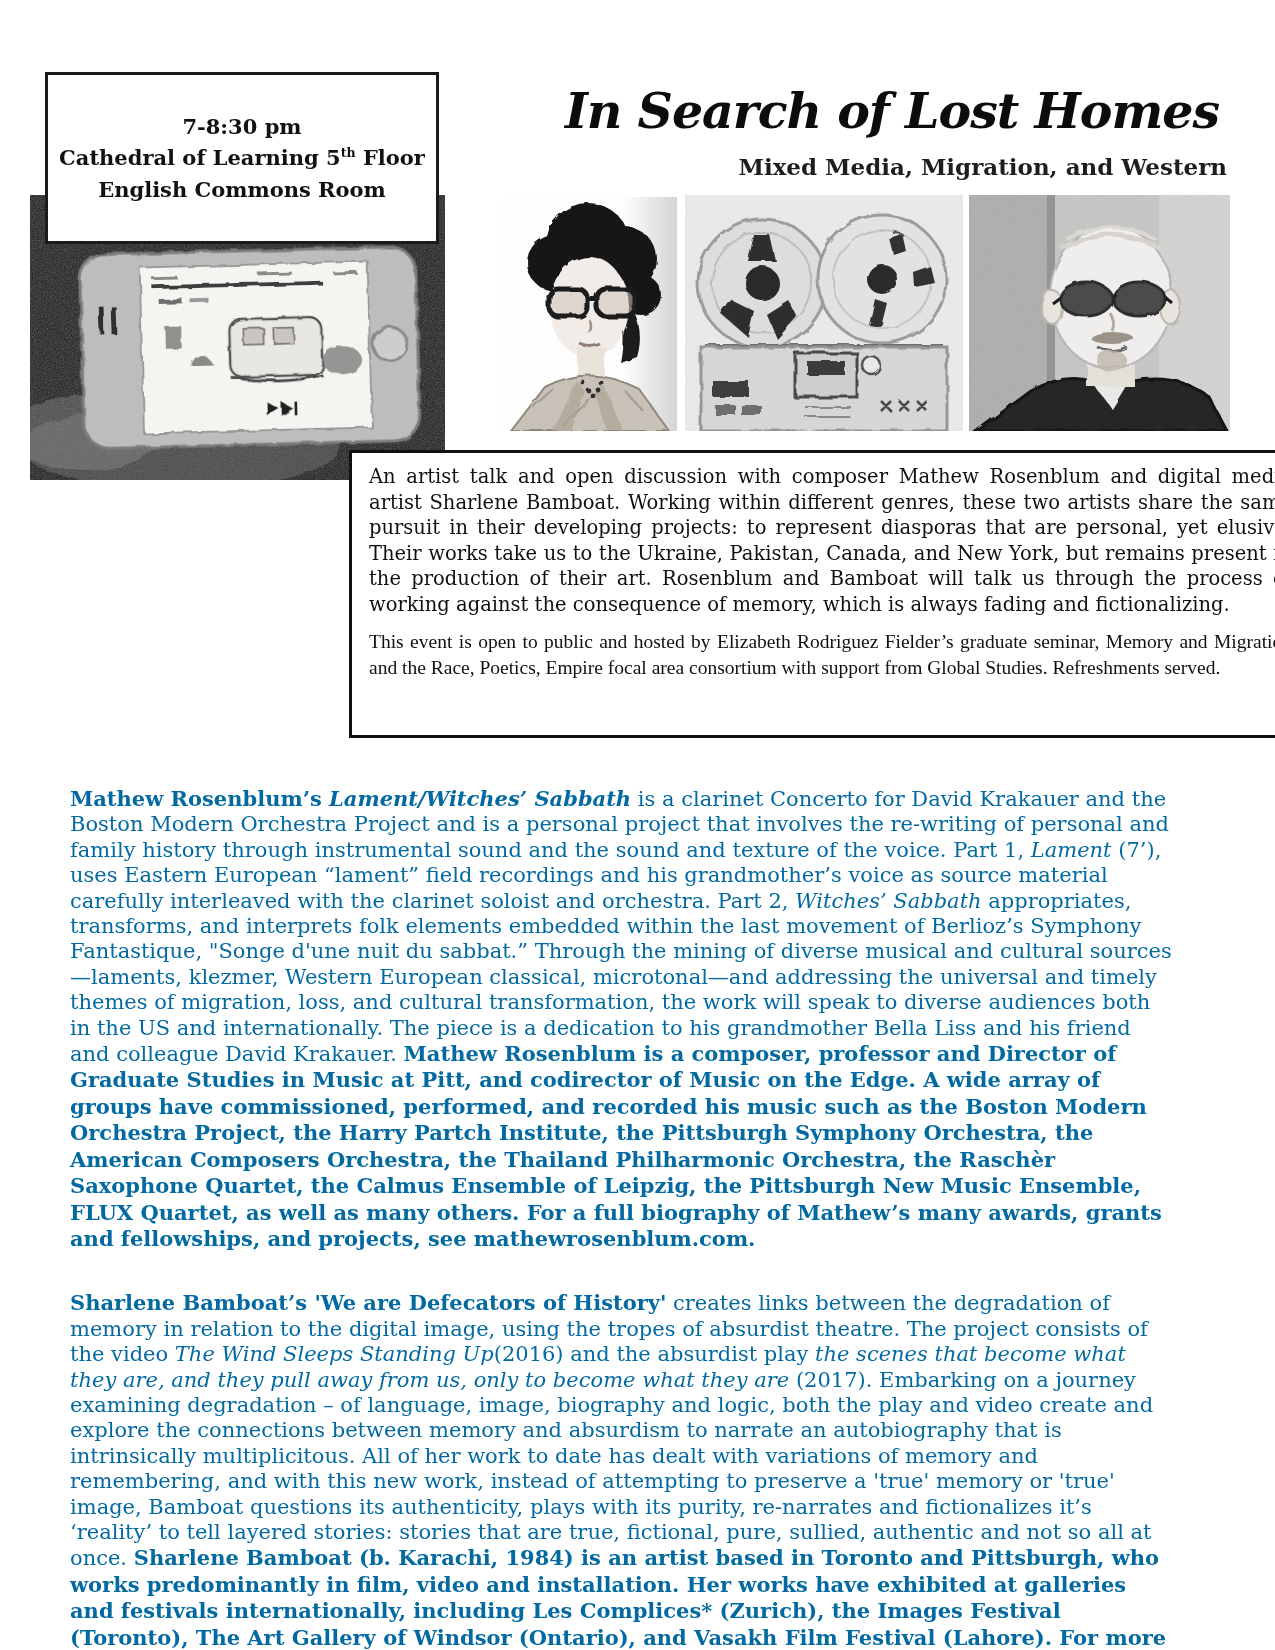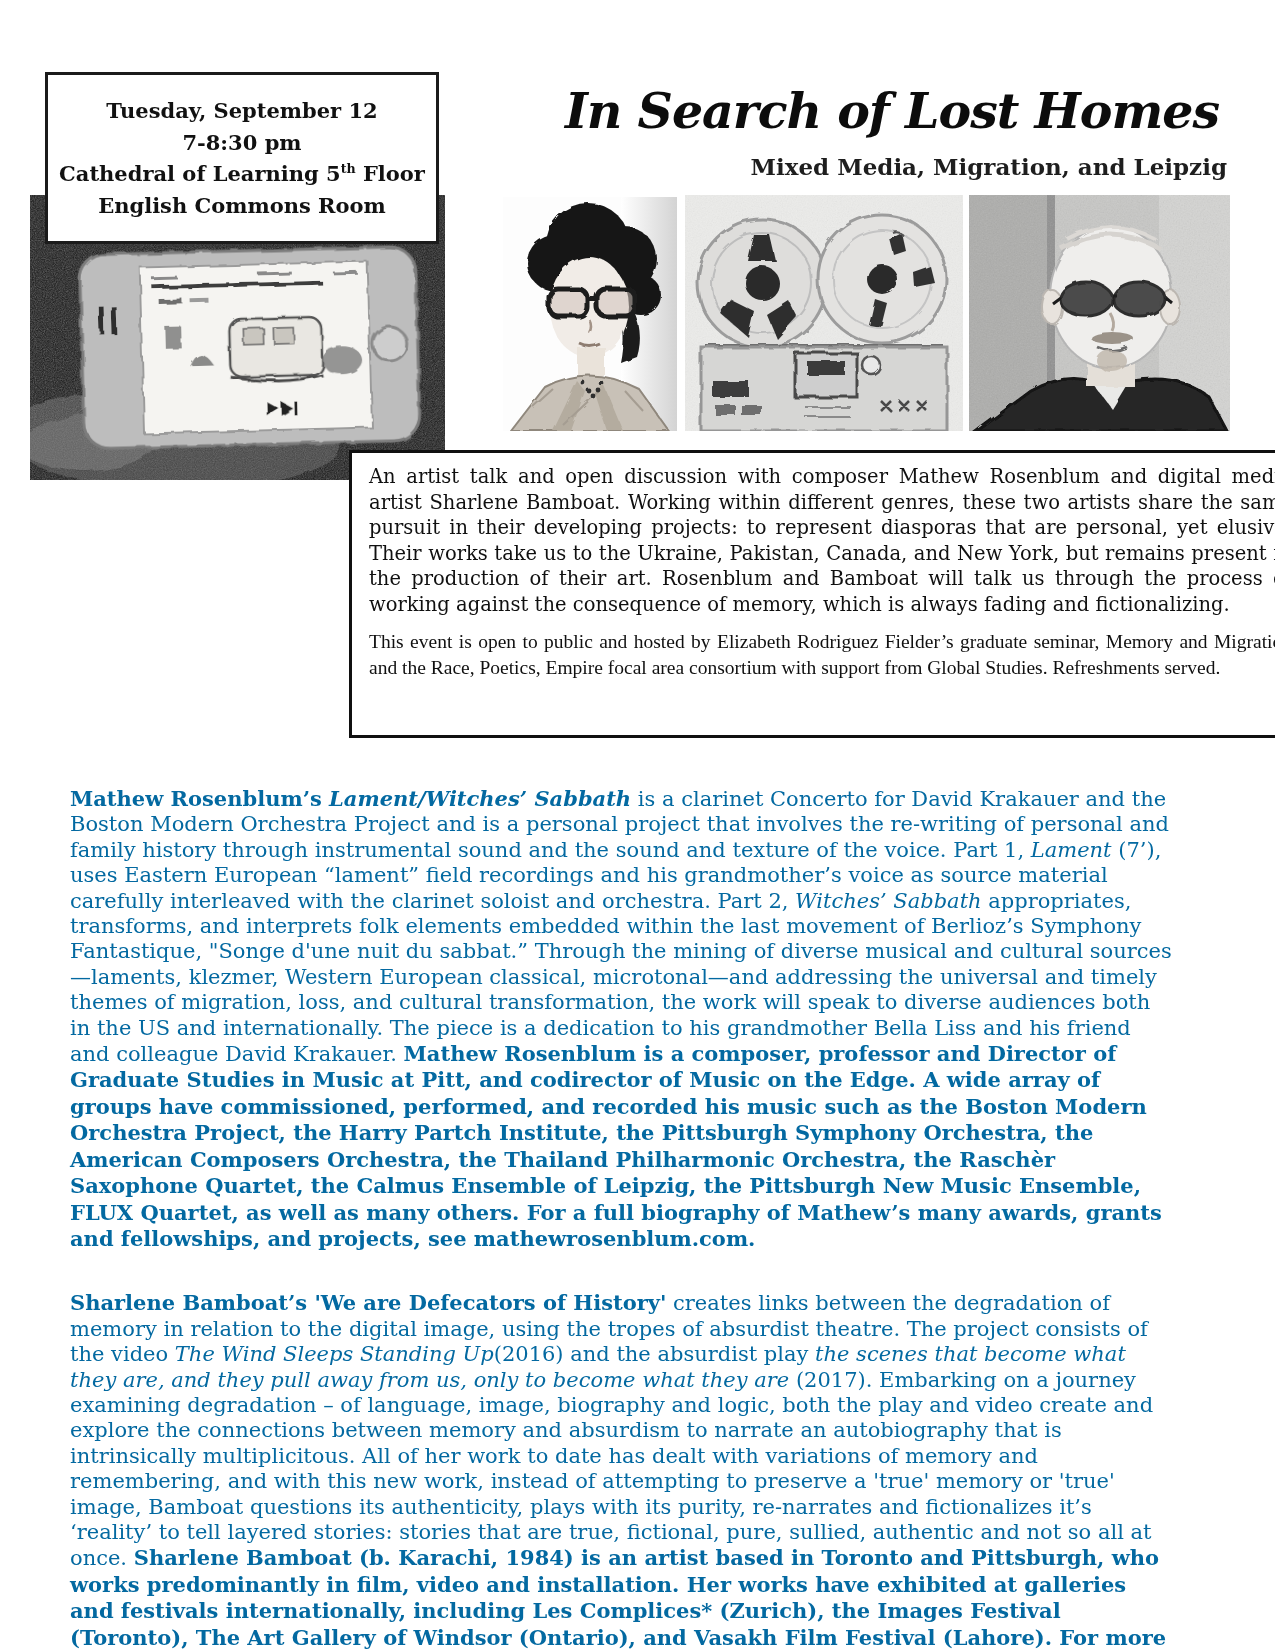--- a/index.html
+++ b/index.html
@@ -35,28 +35,27 @@
     color:#0369a1;}
   .bio{margin:0;}
   .bio + .bio{margin-top:38px;}
 </style>
 </head>
 <body>
 
 <div class="page">
 
   <div class="event-box">
-    <div><span>Tuesday, September 12</span></div>
     <div><span>7-8:30 pm</span></div>
     <div><span>Cathedral of Learning 5</span><sup>th</sup><span> Floor</span></div>
     <div><span>English Commons Room</span></div>
   </div>
 
   <div class="flyer-title">In Search of Lost Homes</div>
-  <div class="flyer-subtitle">Mixed Media, Migration, and Leipzig</div>
+  <div class="flyer-subtitle">Mixed Media, Migration, and Western</div>
 
   <div class="photo img-phone">
     <svg viewBox="0 0 415 285" preserveAspectRatio="none">
       <defs>
         <filter id="ns1" x="0" y="0" width="100%" height="100%">
           <feTurbulence type="fractalNoise" baseFrequency="0.9" numOctaves="3"></feTurbulence>
           <feColorMatrix type="saturate" values="0"></feColorMatrix>
         </filter>
         <filter id="wob1">
             <feTurbulence type="fractalNoise" baseFrequency="0.06" numOctaves="2" result="t"></feTurbulence>

